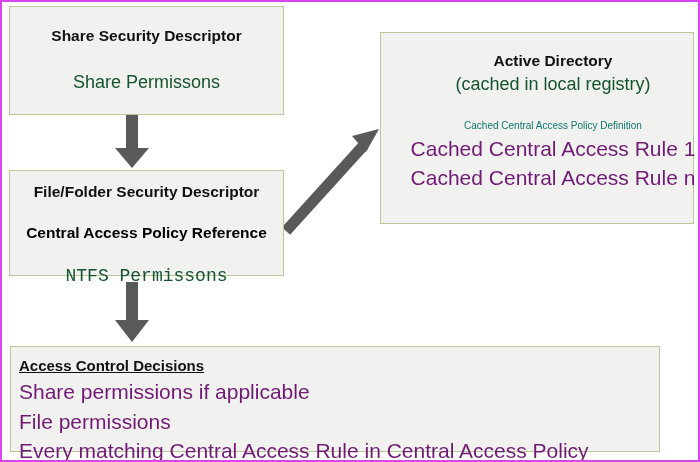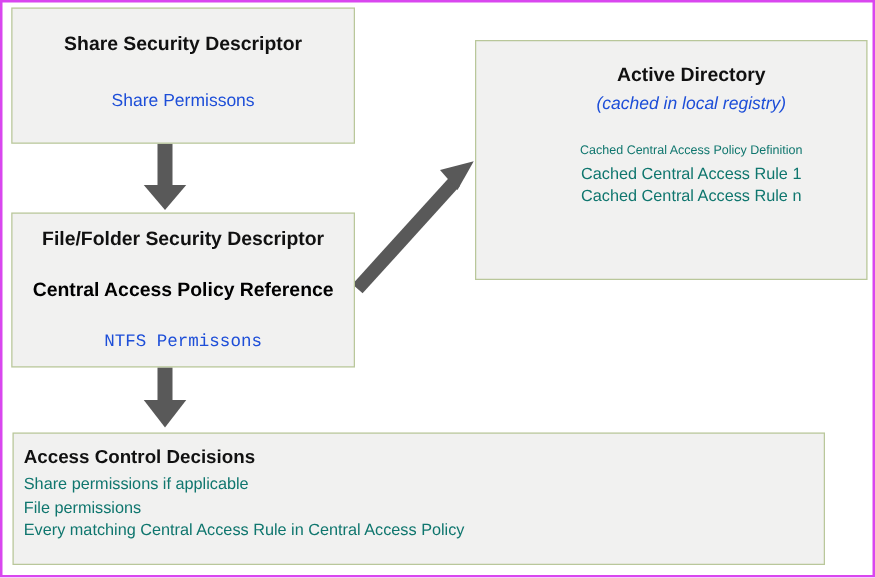--- a/index.html
+++ b/index.html
@@ -29,68 +29,69 @@
   .box-left { align-items: flex-start; }
 
   .t-title {
     font-weight: bold;
     color: #111111;
     font-size: 15.5px;
     line-height: 1.25;
     white-space: nowrap;
   }
   .t-sub {
-    color: #1d4ed8;
-    font-size: 14px;
+    color: #14532d;
+    font-size: 18px;
     line-height: 1.3;
     white-space: nowrap;
   }
   .t-blue-bold {
     font-weight: bold;
     color: #000000;
     font-size: 15.5px;
     line-height: 1.25;
     white-space: nowrap;
   }
   .t-blue {
     color: #0f766e;
     font-size: 10px;
     line-height: 1.3;
     white-space: nowrap;
   }
   .t-body {
-    color: #0f766e;
-    font-size: 13px;
+    color: #701a75;
+    font-size: 21px;
     line-height: 1.35;
     white-space: nowrap;
     text-align: right;
   }
   .t-body-bold {
     color: #111111;
     font-weight: bold;
     font-size: 15px;
     line-height: 1.35;
     white-space: nowrap;
+    text-decoration: underline;
   }
 
   
   #box-share      { left: 7px;   top: 4px;   width: 275px; height: 109px; }
-  #box-file       { left: 7px;   top: 168px; width: 275px; height: 124px; }
+  #box-file       { left: 7px;   top: 168px; width: 275px; height: 106px; }
   #box-ad         { left: 378px; top: 30px;  width: 314px; height: 192px; padding-left: 32px; }
   #box-decisions  { left: 8px;   top: 344px; width: 650px; height: 106px; }
 
   #box-share .t-title { margin-top: 19px; }
   #box-share .t-sub   { margin-top: 26px; }
 
   #box-file .t-title      { margin-top: 11px; }
   #box-file .t-blue-bold  { margin-top: 22px; }
   #box-file .t-sub        { margin-top: 22px; font-family: Liberation Mono, monospace; }
 
   #box-ad .t-title { margin-top: 18px; }
-  #box-ad .t-sub   { margin-top: 3px; font-style: italic; }
+  #box-ad .t-sub   { margin-top: 3px; }
   #box-ad .ad-list { margin-top: 22px; display:flex; flex-direction:column; align-items:center; }
   #box-ad .ad-list .t-body { margin-top: 1px; }
   #box-ad .t-blue  { margin-bottom: 2px; }
 
   #box-decisions { padding: 9px 0 0 8px; }
   #box-decisions .t-body-bold { margin-bottom: 2px; }
   #box-decisions .t-body { margin-bottom: 1px; }
 
   
   #arrows {

